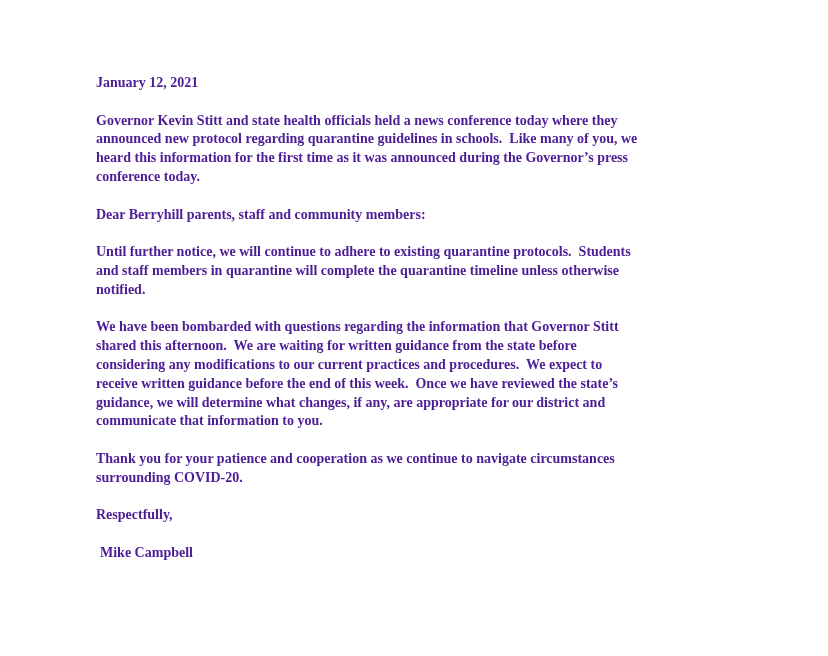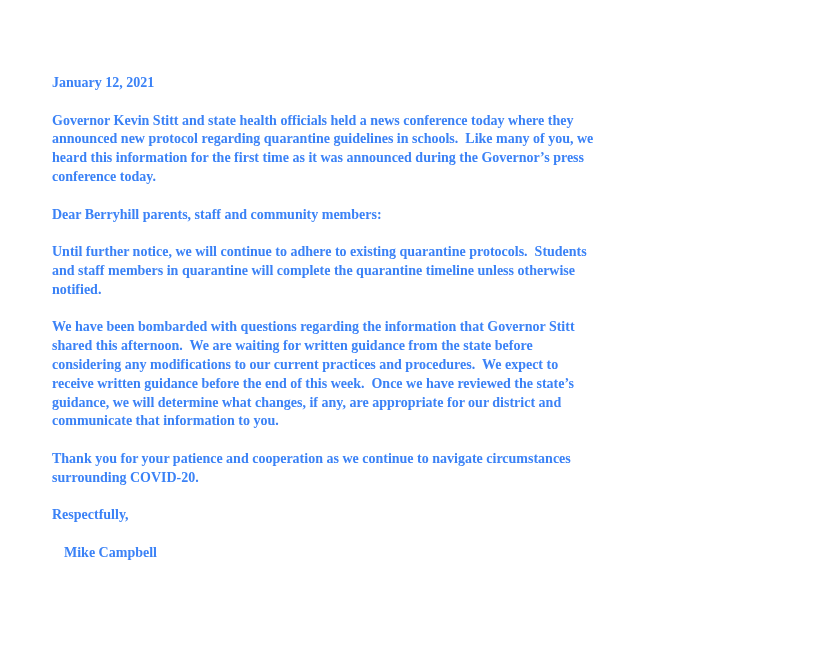--- a/index.html
+++ b/index.html
@@ -9,35 +9,35 @@
   }
   body {
     width: 828px;
     height: 656px;
     overflow: hidden;
   }
   .letter-page {
     box-sizing: border-box;
     width: 828px;
     height: 656px;
-    padding: 74px 40px 0 52px;
+    padding: 74px 40px 0 96px;
     background: #ffffff;
     font-family: "Liberation Serif", "DejaVu Serif", serif;
     font-weight: bold;
     font-size: 14px;
     line-height: 18.8px;
-    color: #3b82f6;
+    color: #4c1d95;
     -webkit-font-smoothing: antialiased;
   }
   .letter-page p {
     margin: 0 0 18.8px 0;
     white-space: pre-wrap; 
   }
   .signature-block p {
-    margin: 12px;
+    margin: 4px;
     white-space: pre-wrap;
   }
 </style>
 </head>
 <body>
 
 <div class="letter-page">
   <p>January 12, 2021</p>
 
   <p>Governor Kevin Stitt and state health officials held a news conference today where they

